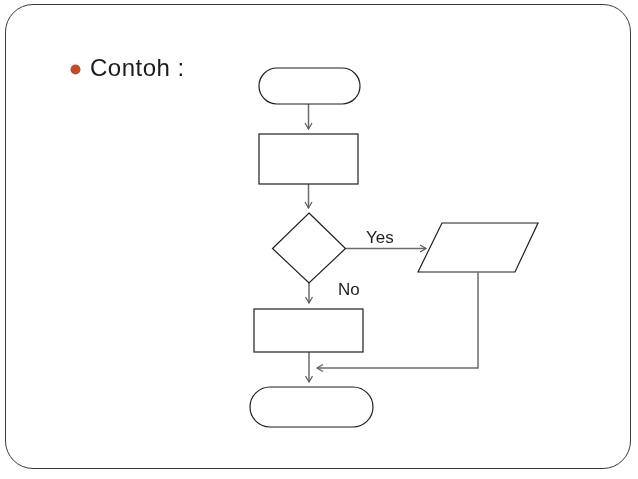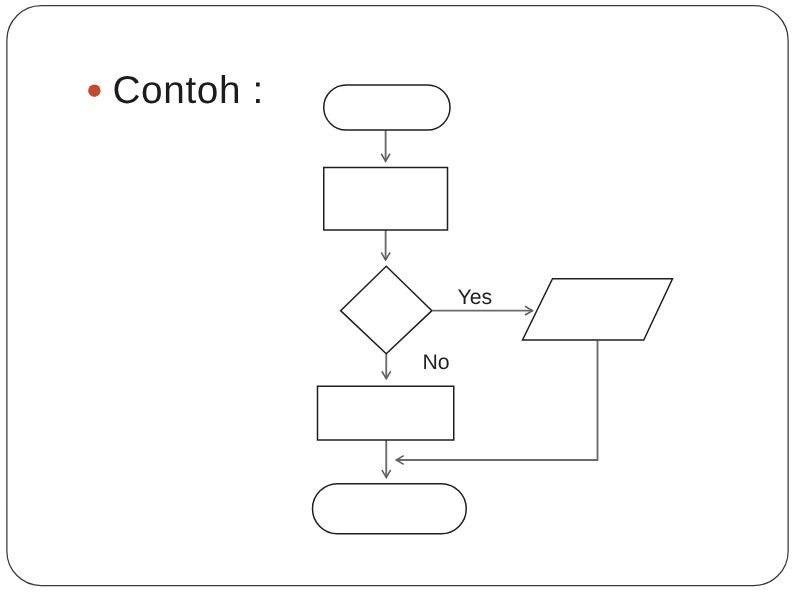--- a/index.html
+++ b/index.html
@@ -34,21 +34,21 @@
     align-items: center;
     gap: 9px;
   }
   .bullet-dot {
     display: block;
     width: 11px;
     height: 11px;
     margin-top: 2px;
   }
   .bullet-label {
-    font-size: 31px;
+    font-size: 24px;
     line-height: 1;
     color: #1c1c1c;
     letter-spacing: 0.5px;
     white-space: pre;
   }
   svg.flowchart {
     position: absolute;
     left: 0;
     top: 0;
     width: 638px;

